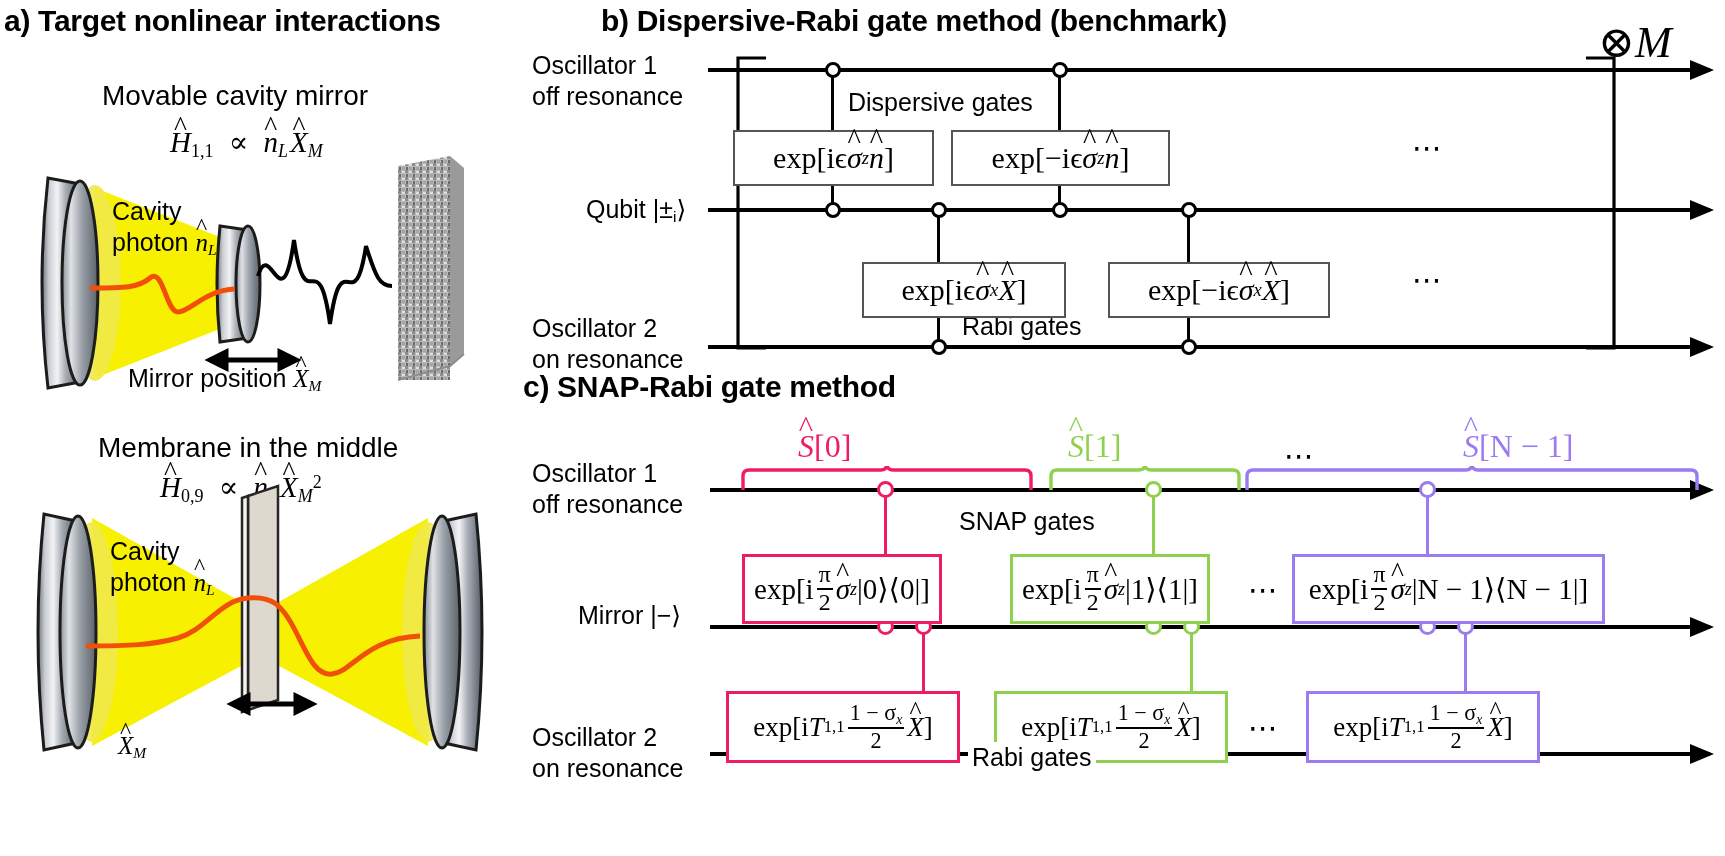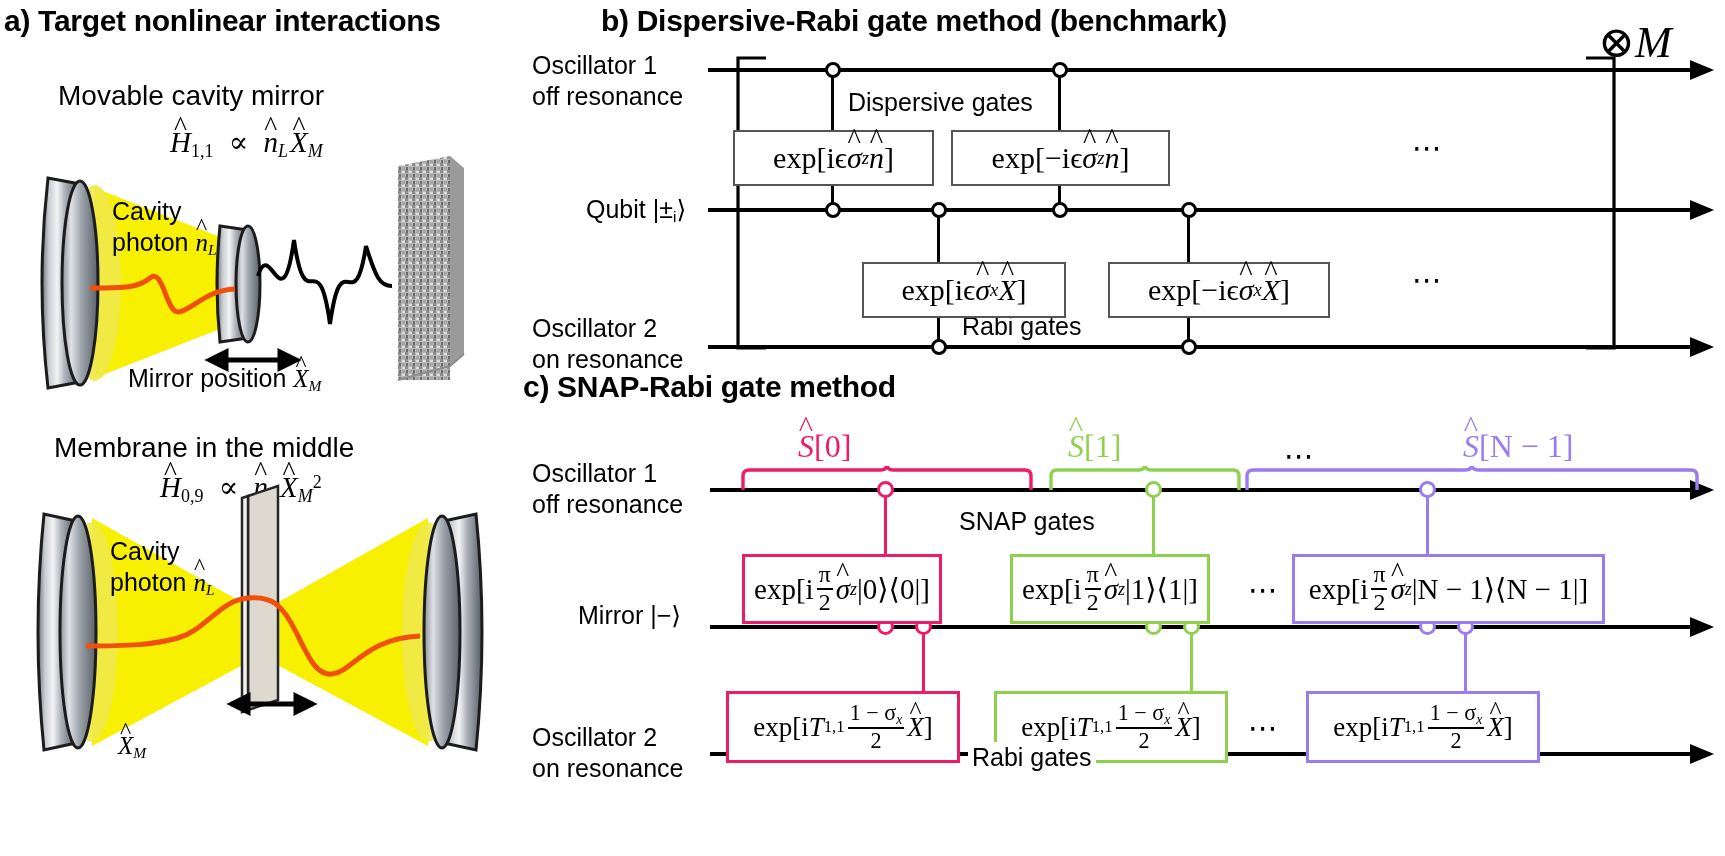--- a/index.html
+++ b/index.html
@@ -1,20 +1,20 @@
 <!DOCTYPE html>
 <html><head>
 <meta charset="utf-8">
 <style>
   html,body{margin:0;padding:0;background:#fff;}
   body{width:1725px;height:856px;position:relative;
        font-family:"Liberation Sans","DejaVu Sans",sans-serif;color:#000;overflow:hidden;}
   .abs{position:absolute;}
   .panel-title{font-weight:bold;font-size:30px;letter-spacing:-0.3px;white-space:nowrap;}
-  .sub-head{font-size:28px;white-space:nowrap;}
+  .sub-head{font-size:28px;white-space:nowrap;margin-left:44px;}
   .lbl{font-size:25px;white-space:nowrap;line-height:1.22;}
   .math{font-family:"Liberation Serif","DejaVu Serif",serif;white-space:nowrap;}
   .mi{font-style:italic;}
   .wire{position:absolute;background:#000;height:4px;}
   .vline{position:absolute;background:#000;width:3px;}
   .gate{position:absolute;background:#fff;border:2px solid #555;
         display:flex;align-items:center;justify-content:center;
         font-family:"Liberation Serif","DejaVu Serif",serif;white-space:nowrap;}
   .node{position:absolute;border-radius:50%;background:#fff;box-sizing:border-box;}
   .node.blk{border:3px solid #000;width:16px;height:16px;}

